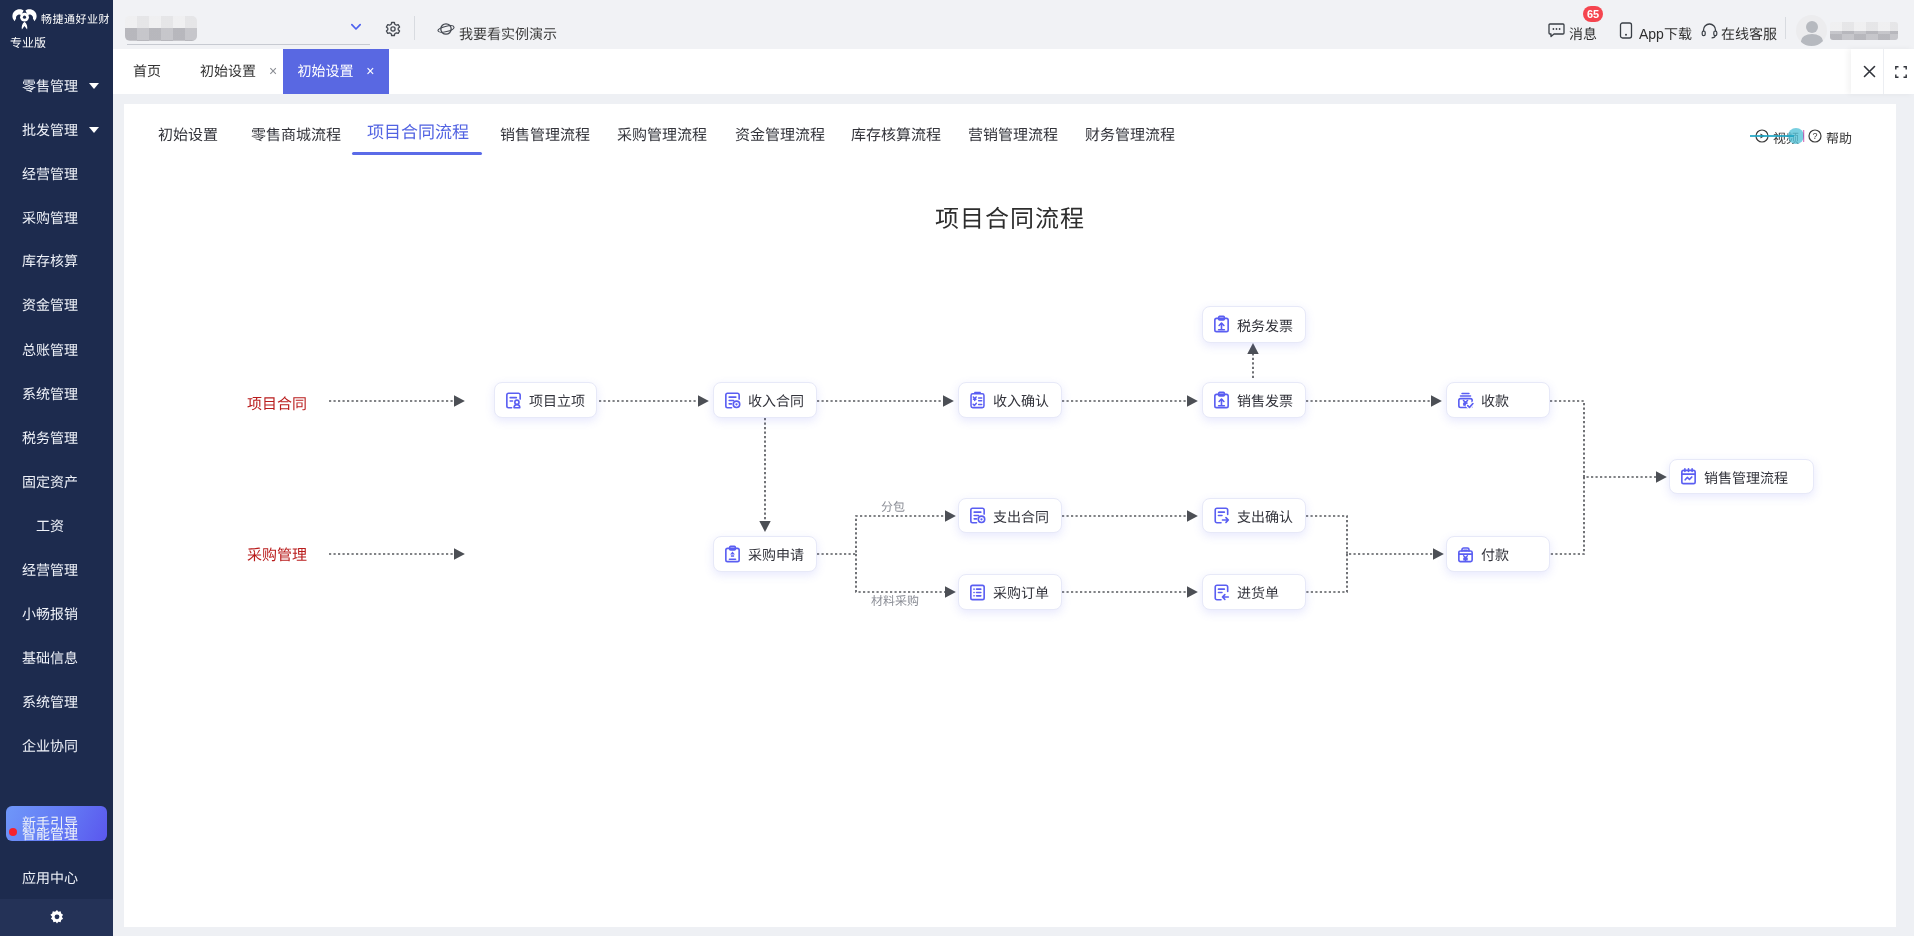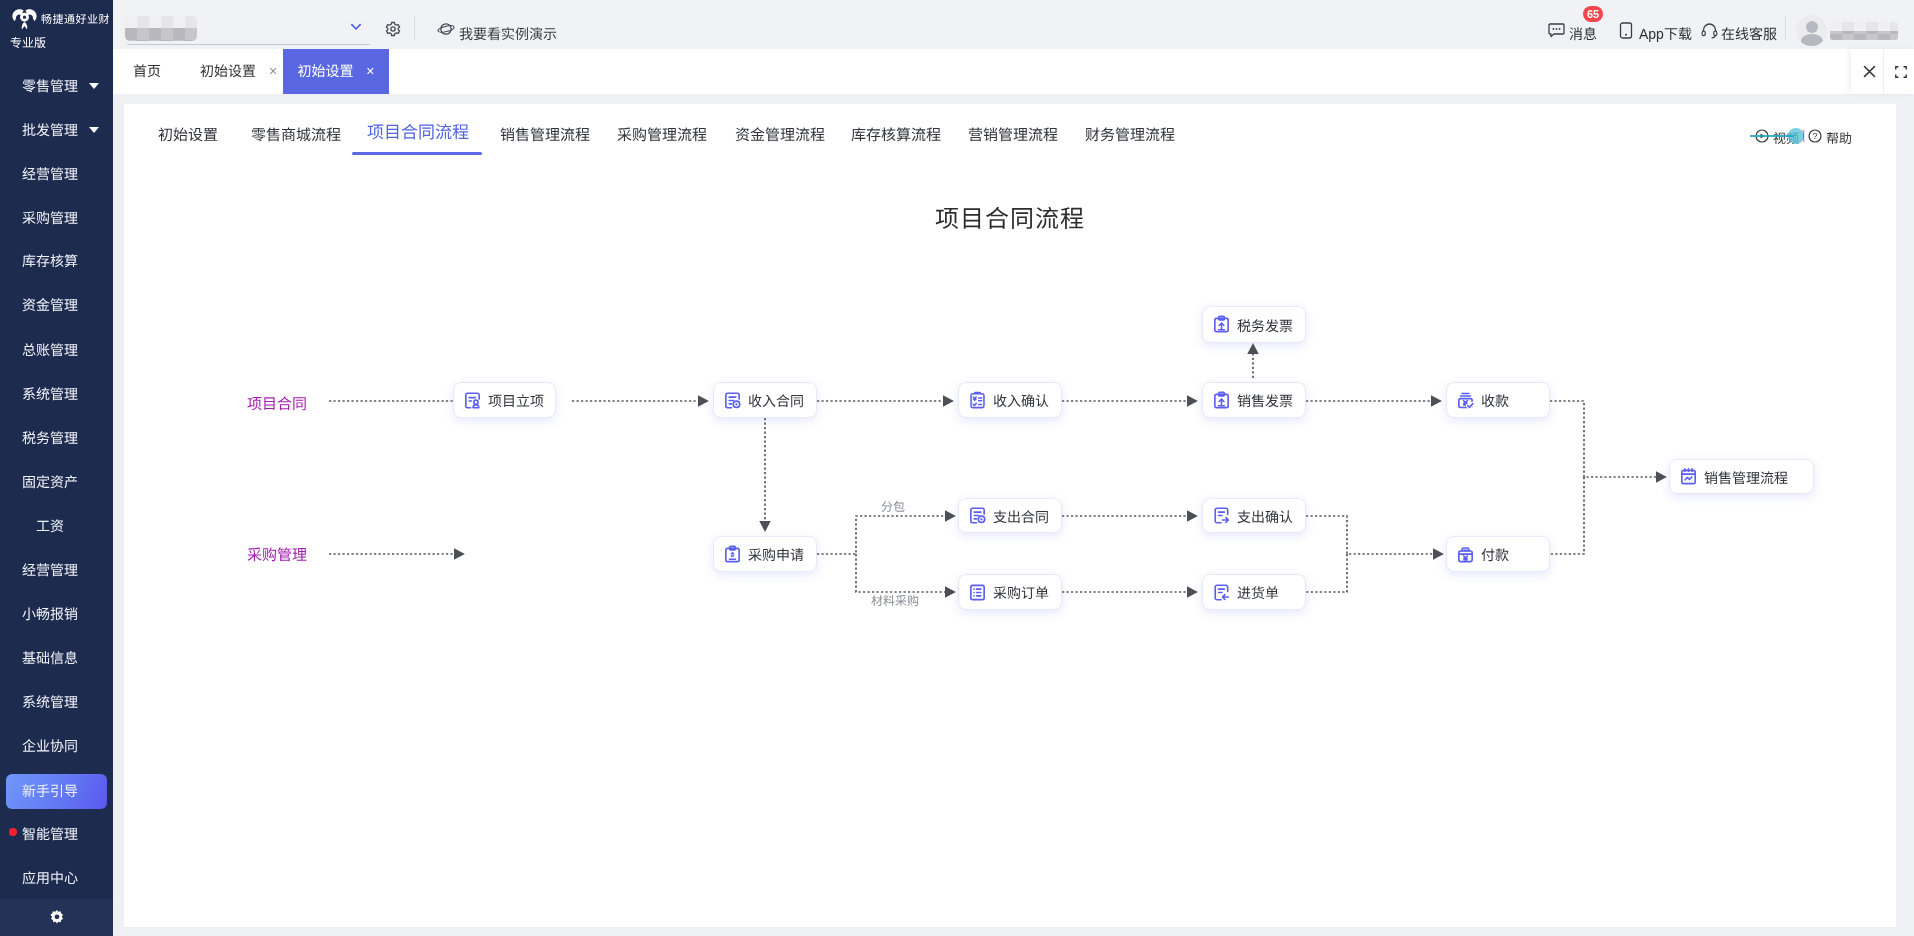--- a/index.html
+++ b/index.html
@@ -9,21 +9,21 @@
 #app{position:relative;width:1914px;height:936px;overflow:hidden;}
 .abs{position:absolute;}
 
 
 #sidebar{position:absolute;left:0;top:0;width:113px;height:936px;background:#1d2b4e;z-index:30;}
 #sidebar .logoblk{position:absolute;left:0;top:0;width:113px;height:51px;}
 #sidebar .logotxt{position:absolute;left:41px;top:10px;color:#fff;font-size:11px;letter-spacing:0.5px;}
 #sidebar .logotxt2{position:absolute;left:10px;top:33px;color:#fff;font-size:12px;}
 .mi{position:absolute;width:100px;text-align:center;color:#eef1f8;font-size:14px;height:20px;line-height:20px;}
 .mi .caret{position:absolute;left:89px;top:7px;width:0;height:0;border-left:5px solid transparent;border-right:5px solid transparent;border-top:6px solid #fff;}
-.mi.hl{left:6px;width:101px;height:35px;line-height:35px;padding-right:13px;border-radius:6px;background:linear-gradient(115deg,#6f97f9 0%,#6379f4 55%,#5a57ee 100%);}
+.mi.hl{left:6px;width:101px;height:35px;line-height:35px;padding-right:13px;border-radius:6px;background:linear-gradient(115deg,#6f97f9 0%,#6379f4 55%,#5a57ee 100%);margin-top:32px;}
 .reddot{position:absolute;left:9px;top:4px;width:8px;height:8px;border-radius:50%;background:#f5222d;}
 #sbfoot{position:absolute;left:0;top:899px;width:113px;height:37px;background:#243257;}
 
 
 #topbar{position:absolute;left:113px;top:0;width:1801px;height:49px;background:#f1f2f5;z-index:20;}
 .mosaic{background:linear-gradient(to bottom,rgba(255,255,255,.55) 0 48%,rgba(150,150,158,.32) 48% 100%),linear-gradient(45deg,rgba(150,150,156,.30) 25%,transparent 25%,transparent 75%,rgba(150,150,156,.30) 75%),linear-gradient(45deg,rgba(150,150,156,.30) 25%,transparent 25%,transparent 75%,rgba(150,150,156,.30) 75%),#dddde0;background-size:100% 100%,24px 24px,24px 24px;background-position:0 0,0 0,12px 12px;}
 #sel-blur{position:absolute;left:12px;top:16px;width:72px;height:25px;border-radius:5px;}
 #sel-line{position:absolute;left:14px;top:44px;width:243px;height:1px;background:#c7cad1;}
 #sel-caret{position:absolute;left:238px;top:22px;width:10px;height:10px;}
 .icon16{width:16px;height:16px;}
@@ -57,21 +57,21 @@
 #teal-btn{position:absolute;left:1531px;top:114px;width:229px;height:38px;background:#17b2cc;border-radius:4px;color:#fff;z-index:5;box-shadow:0 2px 6px rgba(23,178,204,.35);}
 #teal-btn .bar{position:absolute;left:15px;top:10px;width:4px;height:18px;background:#fff;border-radius:1px;}
 #teal-btn .t{position:absolute;left:25px;top:7px;font-size:17px;letter-spacing:0.5px;}
 #teal-btn .x{position:absolute;right:12px;top:8px;font-size:16px;font-weight:bold;}
 #title{position:absolute;left:124px;top:199px;width:1772px;text-align:center;font-size:24px;color:#2d2d2d;font-weight:500;letter-spacing:1px;}
 
 
 .fbox{position:absolute;background:#fff;border:1px solid #e7e9f8;border-radius:8px;box-shadow:0 3px 10px rgba(108,115,240,.16);display:flex;align-items:center;z-index:3;}
 .fbox svg{margin-left:9px;flex:none;}
 .fbox .bt{margin-left:6px;font-size:14px;color:#33343c;white-space:nowrap;}
-.flabel{position:absolute;font-size:15px;color:#a21caf;z-index:3;}
+.flabel{position:absolute;font-size:15px;color:#b91c1c;z-index:3;}
 .slabel{position:absolute;font-size:12px;color:#8b8e96;z-index:3;}
 #diagram{position:absolute;left:0;top:0;width:1914px;height:936px;z-index:2;pointer-events:none;}
 </style>
 </head>
 <body>
 <div id="app">
 
   <div id="sidebar">
     <div class="logoblk">
       <svg width="25" height="21" viewBox="0 0 25 21" style="position:absolute;left:12px;top:9px;">
@@ -227,21 +227,21 @@
       <path d="M856 554 V592 H945" marker-end="url(#ar)"></path>
       <path d="M1062 516 H1187" marker-end="url(#ar)"></path>
       <path d="M1062 592 H1187" marker-end="url(#ar)"></path>
       <path d="M1306 516 H1347 V554 H1433" marker-end="url(#ar)"></path>
       <path d="M1347 554 V592 H1306"></path>
       <path d="M1550 401 H1584 V477 H1656" marker-end="url(#ar)"></path>
       <path d="M1584 477 V554 H1550"></path>
     </g>
   </svg>
 
-  <div class="fbox" style="left:453px;top:382px;width:103px;height:36px;">
+  <div class="fbox" style="left:494px;top:382px;width:103px;height:36px;">
     <svg width="19" height="19" viewBox="0 0 20 20">
         <g fill="none" stroke="#5a5ef2" stroke-width="1.7" stroke-linecap="round" stroke-linejoin="round">
           <path d="M17 8.5 V4.2 a1.8 1.8 0 00-1.8-1.8 H4.8 A1.8 1.8 0 003 4.2 v11.6 a1.8 1.8 0 001.8 1.8 H8"></path>
           <path d="M6.5 7 H13"></path>
           <path d="M6.5 10.5 H9"></path>
           <circle cx="13.6" cy="11.8" r="2.2"></circle>
           <path d="M10.6 17.3 c0-1.7 1.3-2.8 3-2.8 s3 1.1 3 2.8 v0.4 h-6 z"></path>
         </g>
       </svg>
     <span class="bt">项目立项</span>

